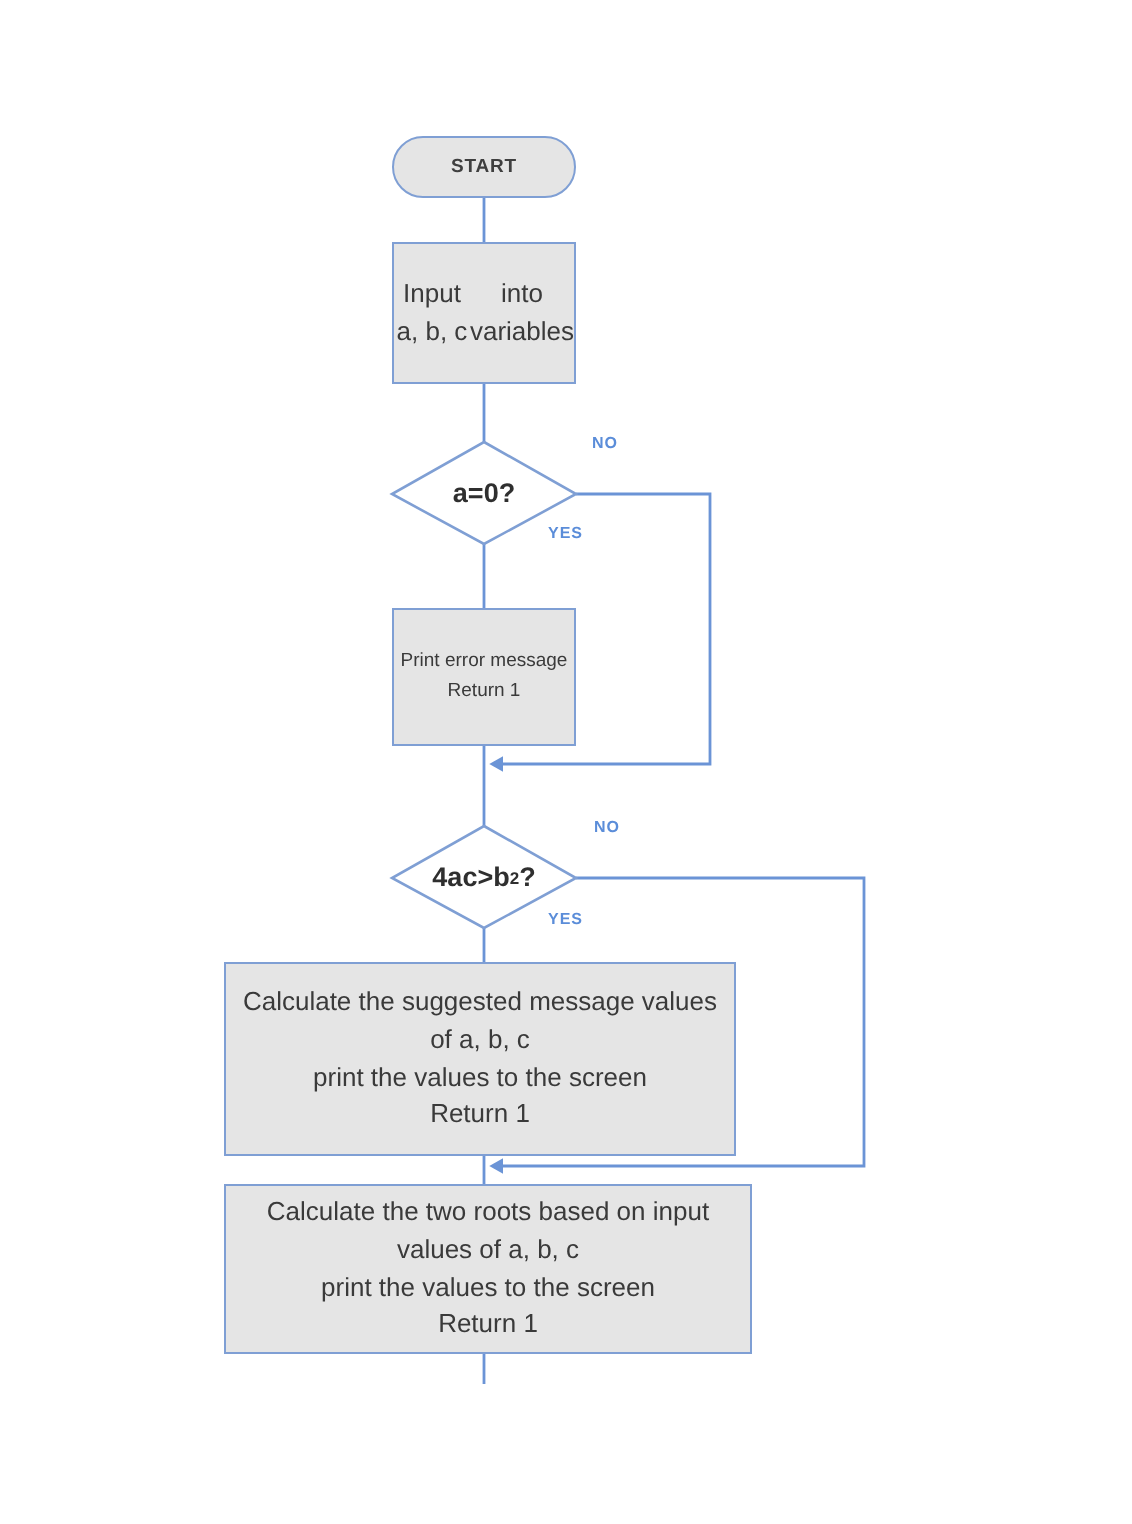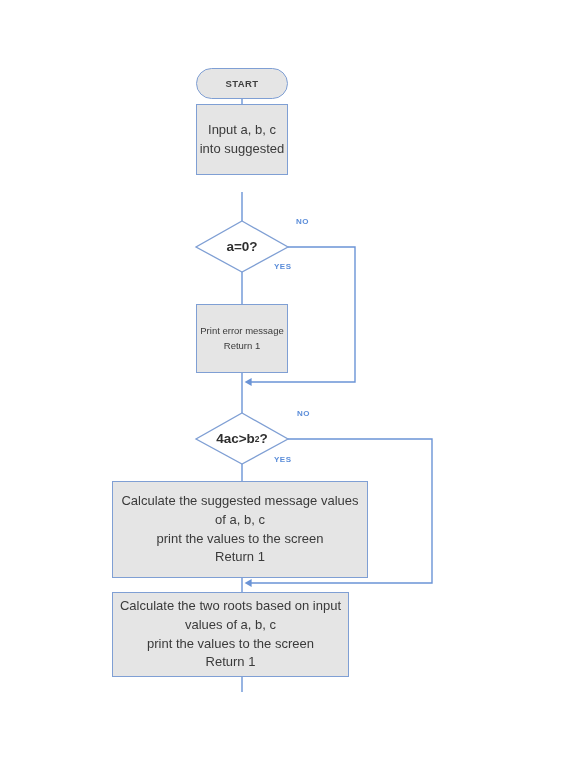--- a/index.html
+++ b/index.html
@@ -132,23 +132,23 @@
     <g stroke="#7f9fd4" stroke-width="1.3" fill="#ffffff">
       <polygon points="242,221 288,247 242,272 196,247"></polygon>
       <polygon points="242,413 288,439 242,464 196,439"></polygon>
     </g>
   </svg>
 
   <div class="node terminator" style="left:196px; top:68px; width:92px; height:31px;">
     <span>START</span>
   </div>
 
-  <div class="node process" style="left:196px; top:104px; width:92px; height:71px; flex-direction:column;">
+  <div class="node process" style="left:196px; top:121px; width:92px; height:71px; flex-direction:row;">
     <span class="mline">Input a, b, c</span>
-    <span class="mline">into suggested</span>
+    <span class="mline">into variables</span>
   </div>
 
   <div class="node decision" style="left:196px; top:221px; width:92px; height:51px;">
     <span class="dlabel">a=0?</span>
   </div>
 
   <div class="edge-label" style="left:296px; top:217px;">NO</div>
 
   <div class="edge-label" style="left:274px; top:262px;">YES</div>
 
@@ -169,21 +169,21 @@
 
   <div class="edge-label" style="left:274px; top:455px;">YES</div>
 
   <div class="node process" style="left:112px; top:481px; width:256px; height:97px; flex-direction:column;">
     <span class="mline">Calculate the suggested message values</span>
     <span class="mline">of a, b, c</span>
     <span class="mline">print the values to the screen</span>
     <span class="mline">Return 1</span>
   </div>
 
-  <div class="node process" style="left:112px; top:592px; width:237px; height:85px; flex-direction:column;">
+  <div class="node process" style="left:112px; top:592px; width:264px; height:85px; flex-direction:column;">
     <span class="mline">Calculate the two roots based on input</span>
     <span class="mline">values of a, b, c</span>
     <span class="mline">print the values to the screen</span>
     <span class="mline">Return 1</span>
   </div>
 
 
 </div>
 
 </body></html>

